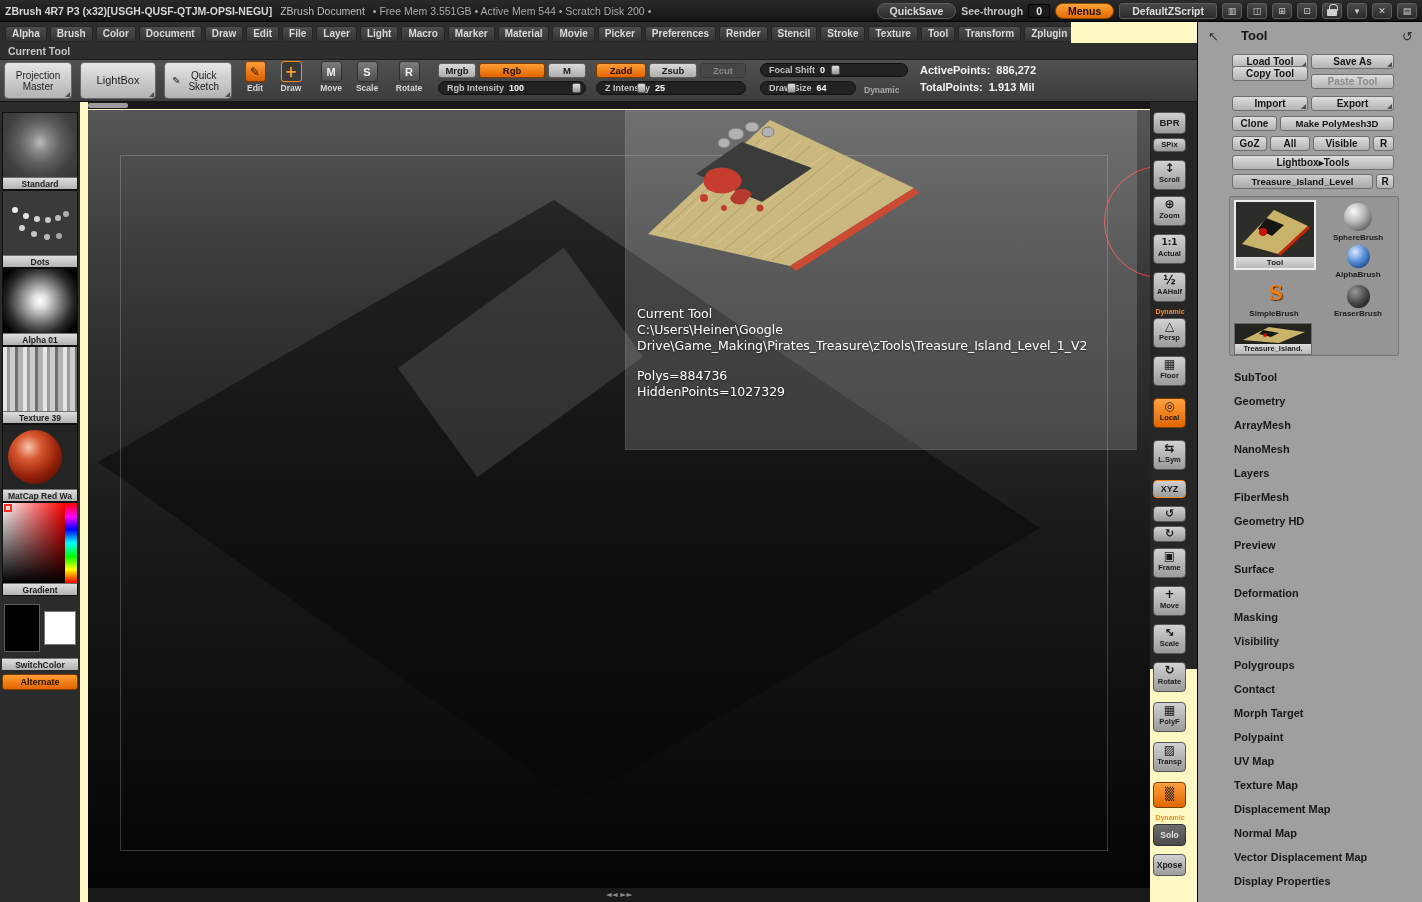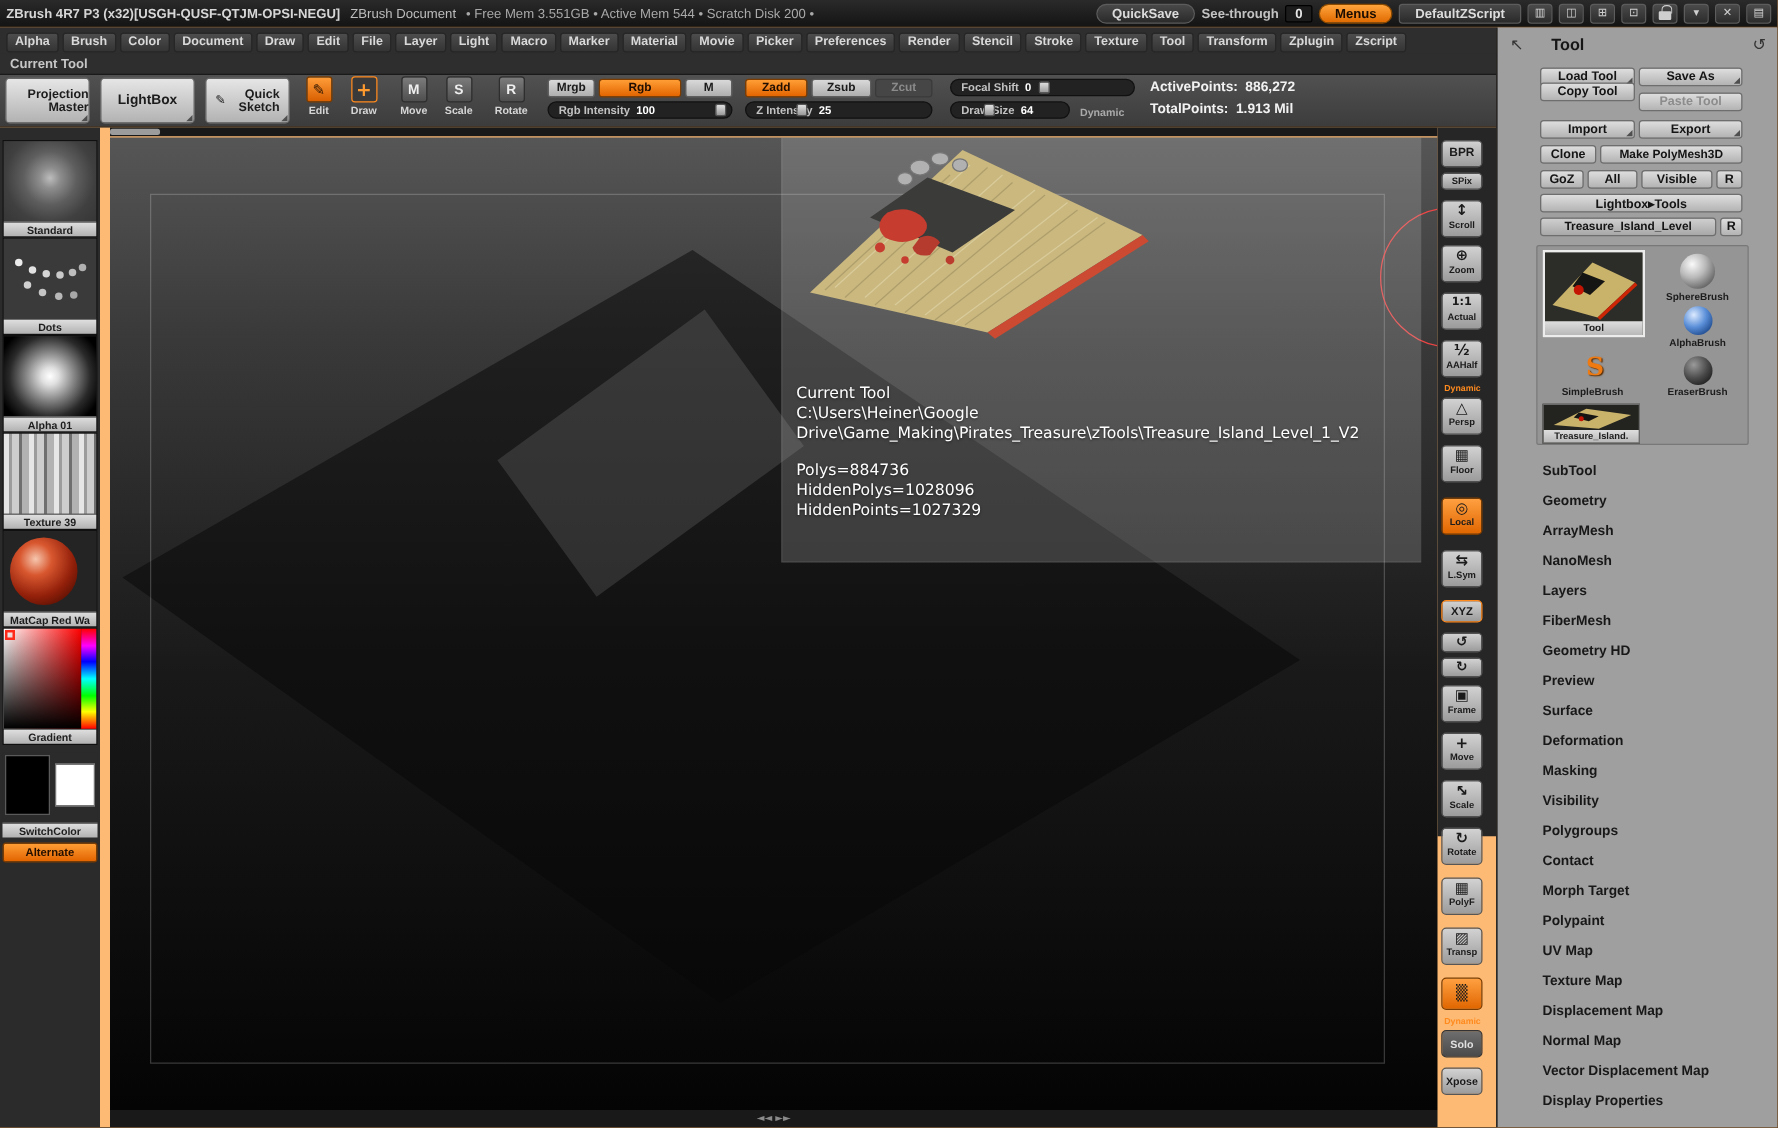--- a/index.html
+++ b/index.html
@@ -1,37 +1,37 @@
 <!DOCTYPE html>
 <html><head>
 <meta charset="utf-8">
 <style>
 *{margin:0;padding:0;box-sizing:border-box}
 body{font-family:"Liberation Sans",sans-serif;background:#111;overflow:hidden}
-.screen{position:relative;width:1422px;height:902px;background:#fdba74;overflow:hidden}
+.screen{position:relative;width:1422px;height:902px;background:#fef9c3;overflow:hidden}
 .abs{position:absolute}
 .ico{font-family:"DejaVu Sans",sans-serif}
 
 .titlebar{position:absolute;left:0;top:0;width:1422px;height:22px;background:linear-gradient(#2a2a2a,#141414);border-bottom:1px solid #000;display:flex;align-items:center;padding:0 5px;gap:8px;font-size:10.5px;color:#c9c9c9;white-space:nowrap}
 .tb-title{font-weight:700;color:#d6d6d6}
 .tb-doc{color:#bdbdbd;}
 .tb-stats{color:#a9a9a9}
 .tb-chip{background:linear-gradient(#484848,#2a2a2a);border:1px solid #5c5c5c;border-radius:9px;padding:1px 12px;font-weight:700;color:#dcdcdc}
 .tb-chip.orange{background:linear-gradient(#ffa43c,#e06a00);border-color:#8a4a00;color:#1d0d00}
 .tb-val{background:#1c1c1c;border:1px solid #000;border-radius:2px;padding:0 7px;color:#e8e8e8;font-weight:700}
 .tb-sq{width:20px;height:16px;background:linear-gradient(#4a4a4a,#2c2c2c);border:1px solid #5c5c5c;border-radius:3px;display:flex;align-items:center;justify-content:center;font-size:9px;color:#cfcfcf}
 .lock{position:relative;width:10px;height:7px;background:#cfcfcf;border-radius:1px;margin-top:4px;display:inline-block}
 .lock::before{content:"";position:absolute;left:1.5px;top:-5px;width:7px;height:6px;border:1.5px solid #cfcfcf;border-bottom:none;border-radius:4px 4px 0 0}
 
-.menubar{position:absolute;left:0;top:22px;width:1197px;height:21px;background:#2e2e2e;display:flex;align-items:center;gap:3px;padding:12px 5px;overflow:hidden}
+.menubar{position:absolute;left:0;top:22px;width:1071px;height:21px;background:#2e2e2e;display:flex;align-items:center;gap:3px;padding:12px 5px;overflow:hidden}
 .menu-item{background:linear-gradient(#4d4d4d,#343434);border:1px solid #262626;border-radius:3px;padding:1px 6px 2px;font-size:10px;font-weight:700;color:#d9d9d9;white-space:nowrap}
 .current-row{position:absolute;left:0;top:43px;width:1197px;height:17px;background:#2e2e2e;color:#c6c6c6;font-size:10.5px;font-weight:700;line-height:16px;padding-left:8px;border-bottom:1px solid #1a1a1a}
 
 .shelf{position:absolute;left:0;top:60px;width:1197px;height:42px;background:linear-gradient(#515151,#3c3c3c);border-bottom:1px solid #161616}
-.sbtn{position:absolute;background:linear-gradient(#e6e6e6,#b2b2b2);border:1px solid #666;border-radius:4px;color:#1c1c1c;font-weight:700;font-size:10px;display:flex;align-items:center;justify-content:center;text-align:right;line-height:11px}
+.sbtn{position:absolute;background:linear-gradient(#e6e6e6,#b2b2b2);border:1px solid #666;border-radius:4px;color:#1c1c1c;font-weight:400;font-size:10px;display:flex;align-items:center;justify-content:center;text-align:center;line-height:11px}
 .fold::after{content:"";position:absolute;right:1px;bottom:1px;width:0;height:0;border-left:5px solid transparent;border-bottom:5px solid #4f4f4f}
 .mode{position:absolute;width:30px;text-align:center;color:#d6d6d6;font-size:8.5px;font-weight:700}
 .mode .box{width:21px;height:21px;margin:0 auto 1px;border-radius:3px;display:flex;align-items:center;justify-content:center}
 .chip{position:absolute;height:15px;border-radius:3px;font-size:9.5px;font-weight:700;display:flex;align-items:center;justify-content:center;background:linear-gradient(#d9d9d9,#aeaeae);border:1px solid #5e5e5e;color:#1a1a1a}
 .chip.orange{background:linear-gradient(#ff9e35,#e26400);border-color:#7c3c00;color:#200e00}
 .chip.dim{background:#464646;border-color:#3a3a3a;color:#8b8b8b}
 .slider{position:absolute;height:14px;background:#222;border:1px solid #111;border-radius:7px;color:#c2c2c2;font-size:9px;font-weight:700;display:flex;align-items:center;padding:0 8px;gap:5px}
 .slider .val{color:#fff}
 .sl-handle{position:absolute;top:1px;width:9px;height:10px;background:linear-gradient(#e0e0e0,#9a9a9a);border:1px solid #555;border-radius:2px}
 .pts{position:absolute;color:#f2f2f2;font-size:11px;font-weight:700}
@@ -288,21 +288,20 @@
       <polygon points="274,76 150,154 156,159 279,81" fill="#cc2606"></polygon>
     </svg>
     <div class="red-circle"></div>
     <div class="band"></div>
     <div class="info">
       <div>Current Tool</div>
       <div>C:\Users\Heiner\Google</div>
       <div>Drive\Game_Making\Pirates_Treasure\zTools\Treasure_Island_Level_1_V2</div>
       <div style="height:14px"></div>
       <div>Polys=884736</div>
-      <div>HiddenPolys=1028096</div>
       <div>HiddenPoints=1027329</div>
     </div>
   </div>
 
   <div class="bottombar"><span>◄◄  ►►</span></div>
 
   <div class="rstrip">
     <div class="rs" style="top:10px;height:22px;font-size:9.5px;line-height:18px">BPR</div>
     <div class="rs" style="top:36px;height:14px">SPix</div>
     <div class="rs" style="top:58px;height:30px"><span class="g">↕</span><span>Scroll</span></div>

